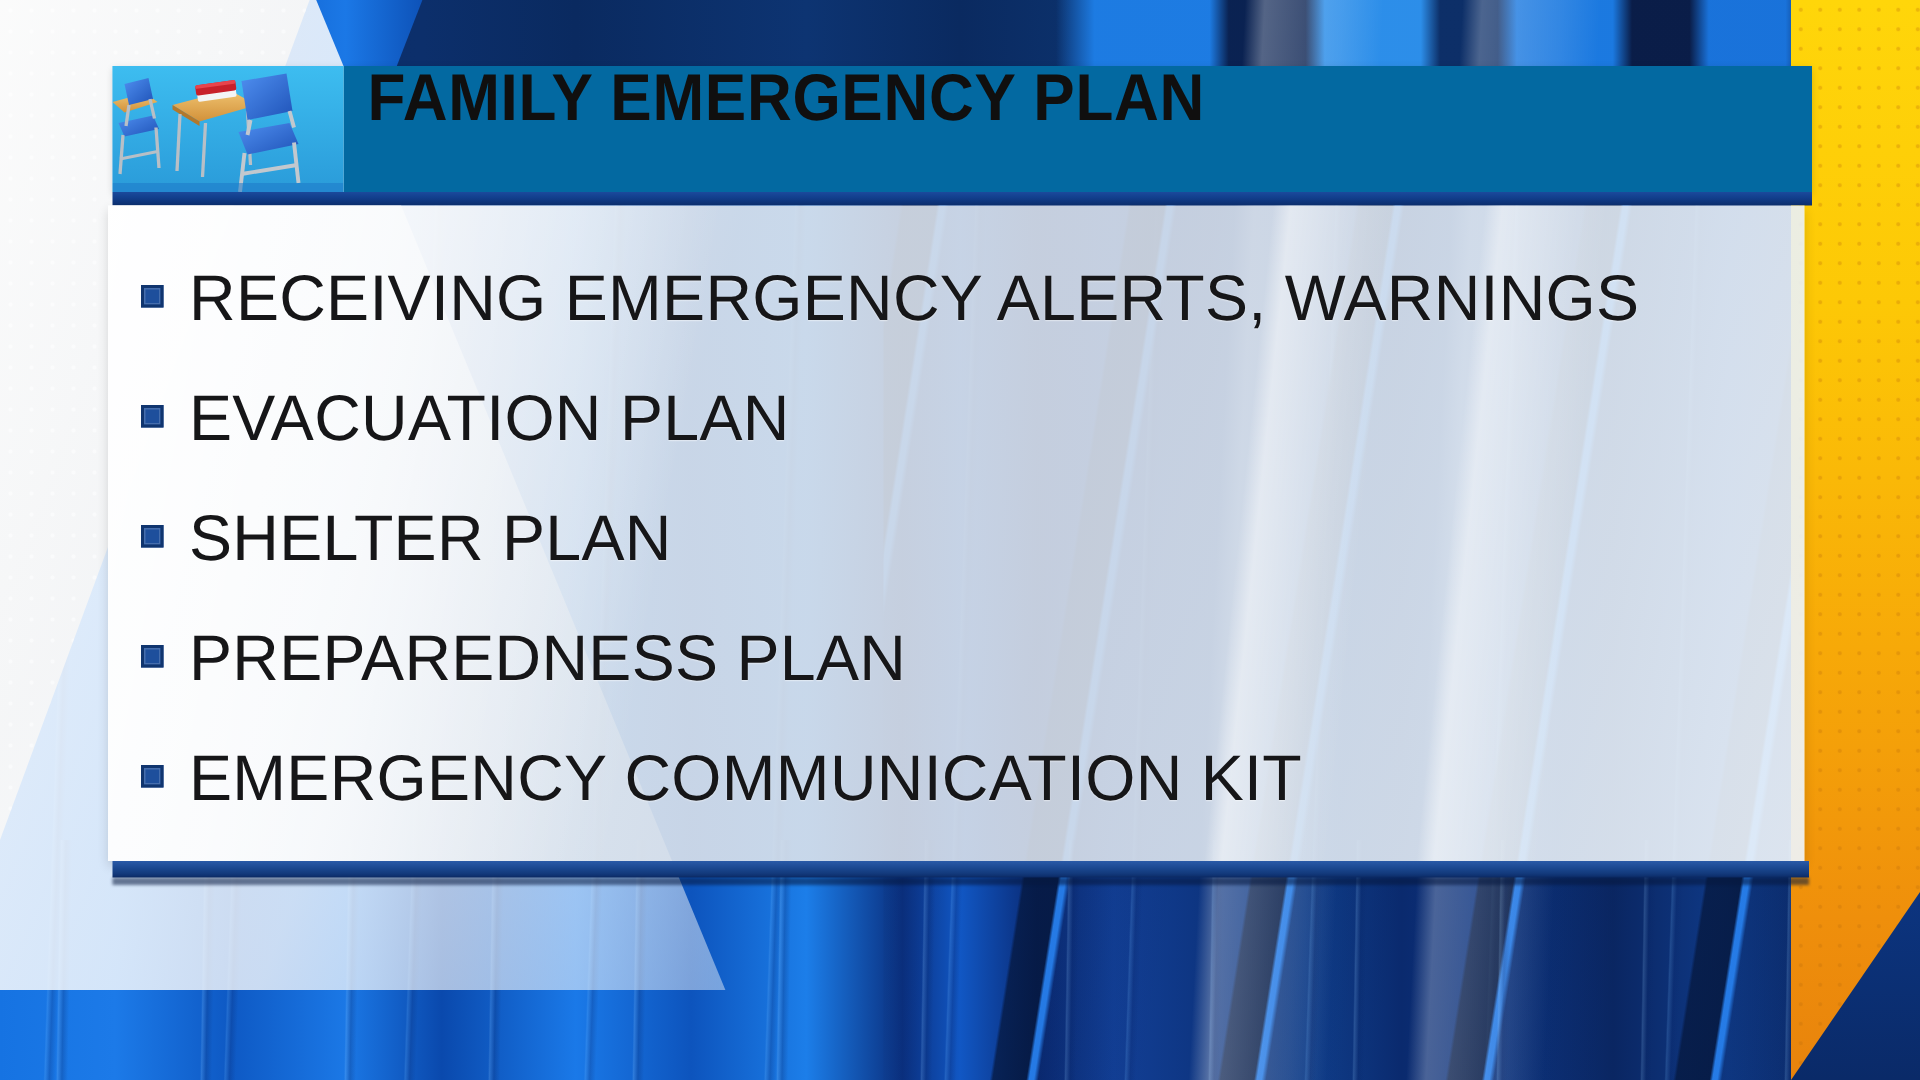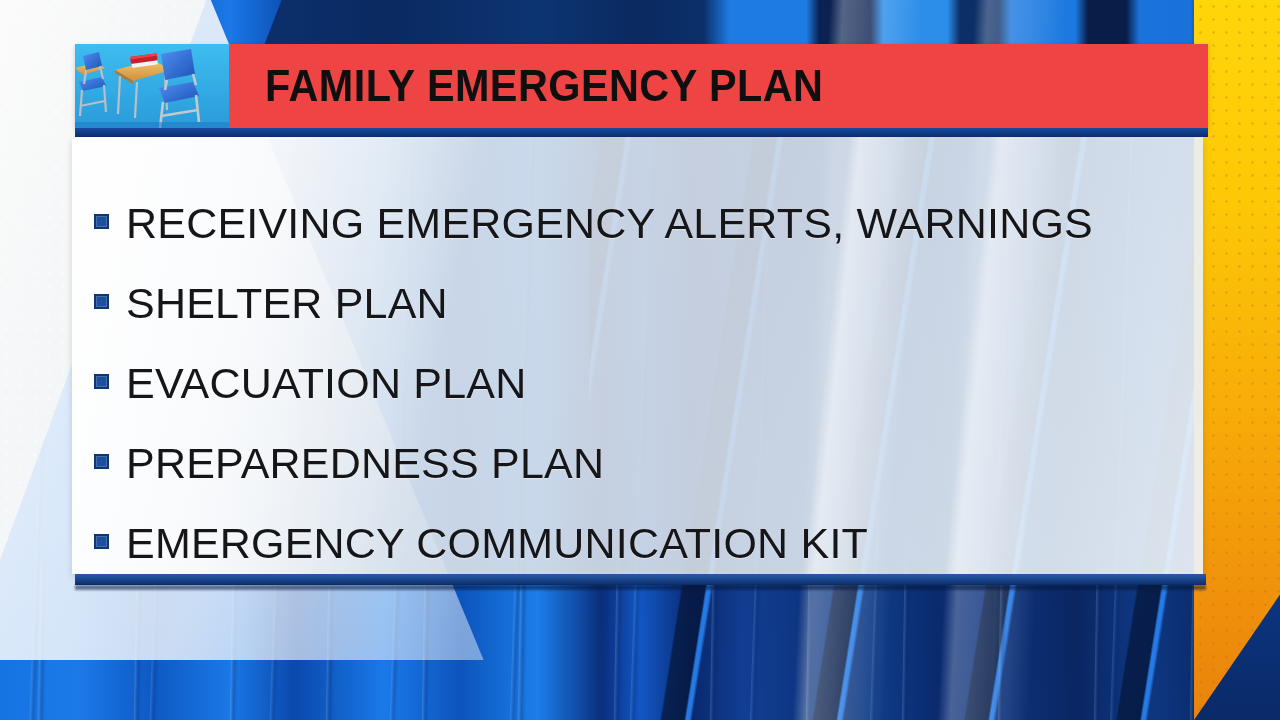--- a/index.html
+++ b/index.html
@@ -242,23 +242,23 @@
     overflow: hidden;
     background: linear-gradient(180deg, #35b6ea 0%, #2aa9e4 45%, #2b9ad8 100%);
   }
 
   
   .thumb svg { display: block; width: 100%; height: 100%; }
 
   .title-wrap {
     flex: 1 1 auto;
     display: flex;
-    align-items: center;
-    padding-left: 36px;
-    background: #ef4444;
+    align-items: flex-start;
+    padding-left: 16px;
+    background: #0369a1;
   }
 
   .title-text {
     font-family: "Liberation Sans", sans-serif;
     font-weight: 700;
     font-size: 44px;
     line-height: 1;
     letter-spacing: .5px;
     color: #100f0f;
     transform: scaleX(.94);
@@ -316,21 +316,20 @@
     position: absolute; inset: 0;
     background: linear-gradient(100deg, rgba(255,255,255,.85) 0%, rgba(255,255,255,.55) 18%, rgba(255,255,255,0) 34%);
     pointer-events: none;
   }
 
   .bullet-list {
     position: relative;
     z-index: 2;
     list-style: none;
     padding: 22px 0 0 22px;
-    margin-top: 24px;
   }
 
   .bullet-item {
     display: flex;
     align-items: center;
     height: 80px;
   }
 
   .bullet-marker {
     flex: 0 0 auto;
@@ -456,26 +455,26 @@
     <div class="card-body">
       <ul class="bullet-list">
 
         <li class="bullet-item">
           <span class="bullet-marker"></span>
           <span class="bullet-label">RECEIVING EMERGENCY ALERTS, WARNINGS</span>
         </li>
 
         <li class="bullet-item">
           <span class="bullet-marker"></span>
-          <span class="bullet-label">SHELTER PLAN</span>
+          <span class="bullet-label">EVACUATION PLAN</span>
         </li>
 
         <li class="bullet-item">
           <span class="bullet-marker"></span>
-          <span class="bullet-label">EVACUATION PLAN</span>
+          <span class="bullet-label">SHELTER PLAN</span>
         </li>
 
         <li class="bullet-item">
           <span class="bullet-marker"></span>
           <span class="bullet-label">PREPAREDNESS PLAN</span>
         </li>
 
         <li class="bullet-item">
           <span class="bullet-marker"></span>
           <span class="bullet-label">EMERGENCY COMMUNICATION KIT</span>

